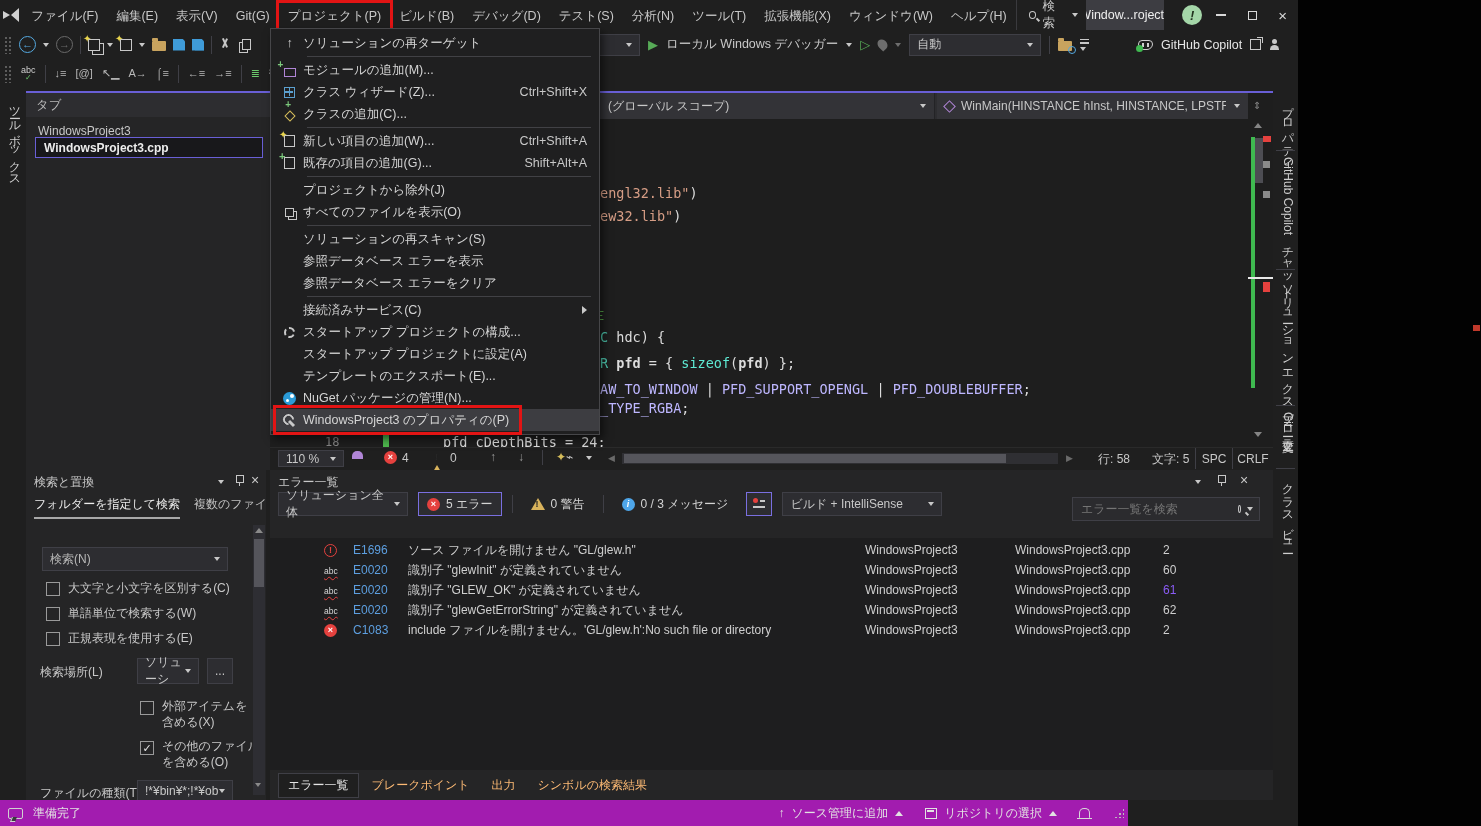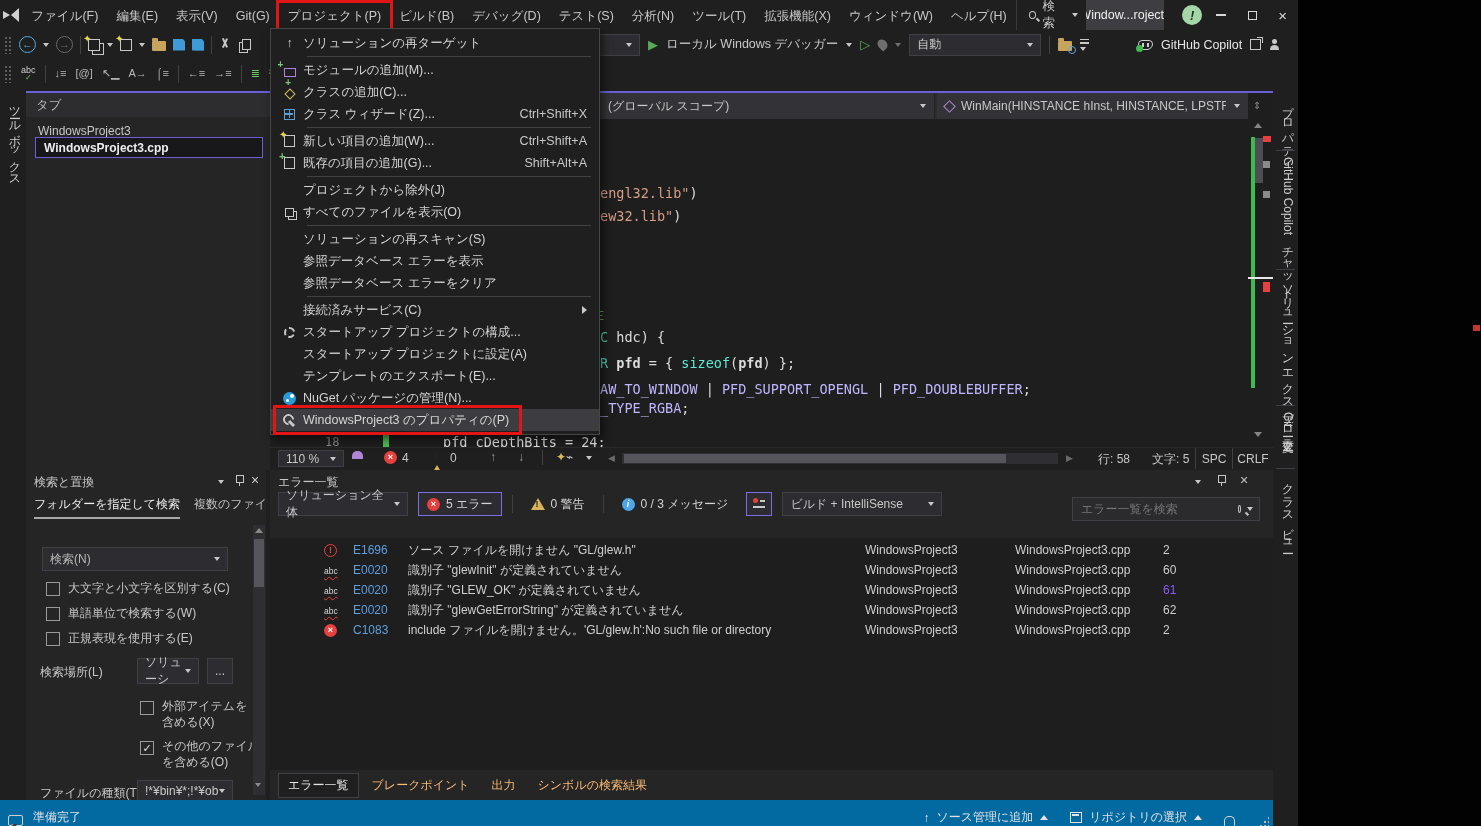--- a/index.html
+++ b/index.html
@@ -135,21 +135,21 @@
 .ep-grid{position:absolute;left:0;width:100%;display:grid;grid-template-columns:48px 35px 55px 457px 150px 148px 36px auto;align-items:center}
 .ep-head span{color:#c8c8c8}
 .hcell{border-right:1px solid #3f3f46;height:17px;display:flex;align-items:center;padding-left:4px}
 .ecode{color:#5d9fe0}
 .ebtn{height:24px;background:#2d2d31;border:1px solid #3f3f46;display:flex;align-items:center;gap:6px;padding:0 8px;color:#d4d4d4}
 .ebtn.sel{border:1px solid #7a6fe0}
 .etab-active{border:1px solid #3f3f46;background:#1f1f1f;color:#e4e4e4;padding:3px 9px}
 .etab{color:#fdba74;padding:3px 9px}
 
 
-.statusbar{position:absolute;left:0;top:800px;width:1273px;height:26px;background:#0369a1;display:flex;align-items:flex-end;color:#e2e2e2;font-size:12px}
+.statusbar{position:absolute;left:0;top:800px;width:1128px;height:26px;background:#a21caf;display:flex;align-items:center;color:#e2e2e2;font-size:12px}
 .sb-bubble{width:15px;height:11px;border:1.5px solid #d0d0d0;border-radius:2px;position:relative;margin:0 10px 0 8px}
 .sb-bubble::after{content:"";position:absolute;left:2px;bottom:-4px;width:4px;height:4px;background:#3a3a3e;border-left:1.5px solid #d0d0d0;border-bottom:1.5px solid #d0d0d0;transform:skewX(-20deg)}
 .boxrep{width:12px;height:11px;border:1.5px solid #e2e2e2;position:relative}
 .boxrep::before{content:"";position:absolute;left:1px;top:1px;width:7px;height:2px;background:#e2e2e2}
 
 .blackside{position:absolute;left:1298px;top:0;width:183px;height:826px;background:#020202}
 </style>
 </head>
 <body>
 
@@ -553,30 +553,30 @@
     </div>
     <div class="pm-sep"></div>
     <div class="pm-item">
       <span class="pm-ic">
             <span class="ic-module"></span>
           </span>
       <span>モジュールの追加(M)...</span>
     </div>
     <div class="pm-item">
       <span class="pm-ic">
-            <span class="ic-class"></span>
-          </span>
-      <span>クラスの追加(C)...</span>
-    </div>
-    <div class="pm-item">
-      <span class="pm-ic">
             <span class="ic-wizard"></span>
           </span>
       <span>クラス ウィザード(Z)...</span>
       <span class="pm-sc">Ctrl+Shift+X</span>
+    </div>
+    <div class="pm-item">
+      <span class="pm-ic">
+            <span class="ic-class"></span>
+          </span>
+      <span>クラスの追加(C)...</span>
     </div>
     <div class="pm-sep"></div>
     <div class="pm-item">
       <span class="pm-ic">
             <span class="sq-ic" style="width:11px;height:12px">
               <span class="spark">✦</span>
             </span>
           </span>
       <span>新しい項目の追加(W)...</span>
       <span class="pm-sc">Ctrl+Shift+A</span>

